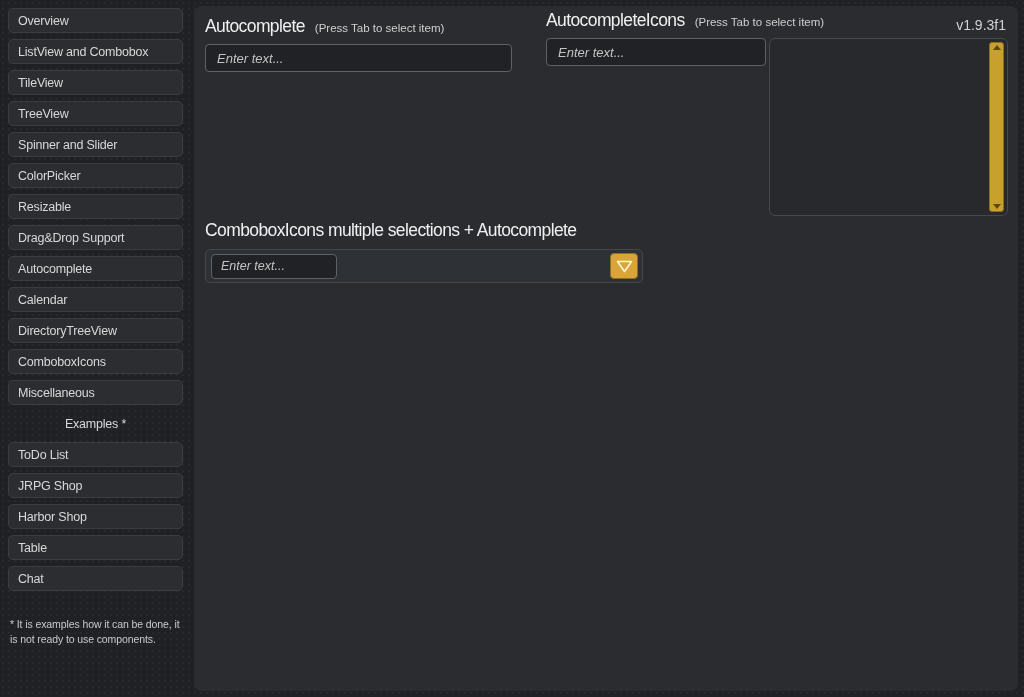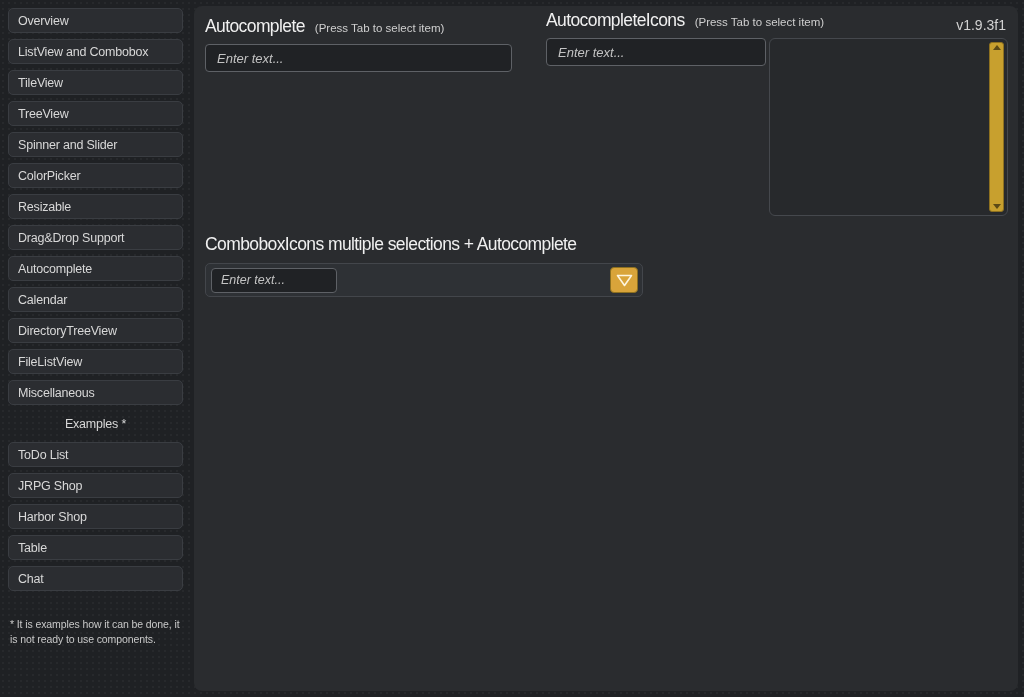--- a/index.html
+++ b/index.html
@@ -122,21 +122,21 @@
   #block-panel {
     position: absolute;
     left: 575px;
     top: 32px;
     width: 239px;
     height: 178px;
   }
   #block-combobox-icons {
     position: absolute;
     left: 11px;
-    top: 228px;
+    top: 214px;
     width: 450px;
   }
 
   
   .text-input {
     margin-top: 7px;
     height: 28px;
     background: #202225;
     border: 1px solid #5e6166;
     border-radius: 4px;
@@ -261,21 +261,21 @@
   <div class="nav-item">
     <span>Autocomplete</span>
   </div>
   <div class="nav-item">
     <span>Calendar</span>
   </div>
   <div class="nav-item">
     <span>DirectoryTreeView</span>
   </div>
   <div class="nav-item">
-    <span>FileListView</span>
+    <span>ComboboxIcons</span>
   </div>
   <div class="nav-item">
     <span>Miscellaneous</span>
   </div>
 
   <div class="section-label">
     <span>Examples *</span>
   </div>
 
   <div class="nav-item">

